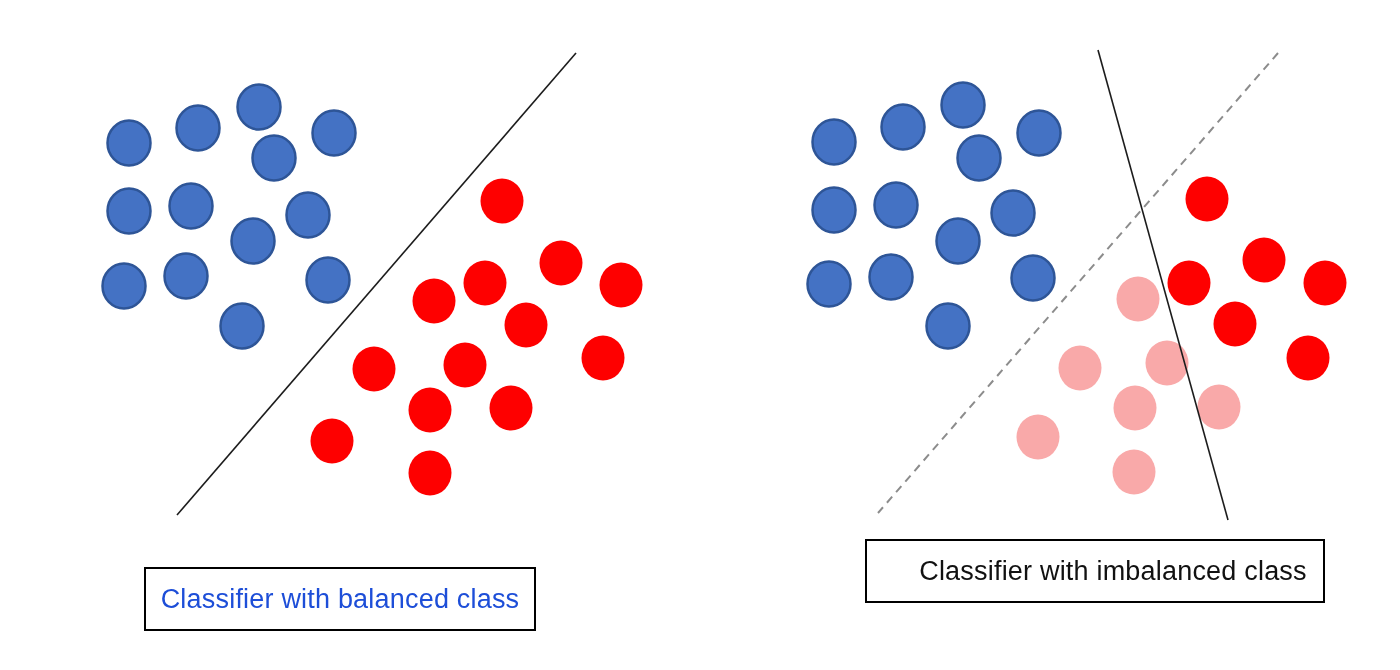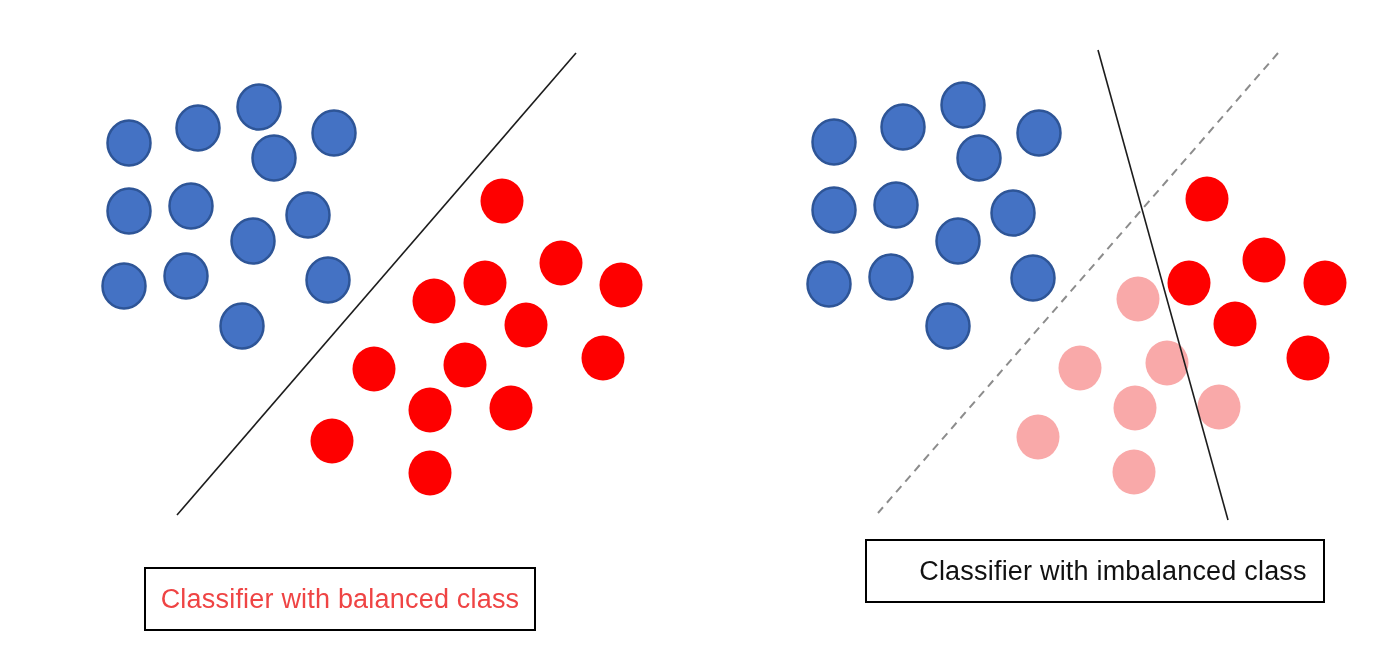--- a/index.html
+++ b/index.html
@@ -78,21 +78,21 @@
       <ellipse cx="1013" cy="213" rx="21.5" ry="22.5" fill="#4472C4" stroke="#2E5597" stroke-width="2.5"></ellipse>
       <ellipse cx="958" cy="241" rx="21.5" ry="22.5" fill="#4472C4" stroke="#2E5597" stroke-width="2.5"></ellipse>
       <ellipse cx="829" cy="284" rx="21.5" ry="22.5" fill="#4472C4" stroke="#2E5597" stroke-width="2.5"></ellipse>
       <ellipse cx="891" cy="277" rx="21.5" ry="22.5" fill="#4472C4" stroke="#2E5597" stroke-width="2.5"></ellipse>
       <ellipse cx="1033" cy="278" rx="21.5" ry="22.5" fill="#4472C4" stroke="#2E5597" stroke-width="2.5"></ellipse>
       <ellipse cx="948" cy="326" rx="21.5" ry="22.5" fill="#4472C4" stroke="#2E5597" stroke-width="2.5"></ellipse>
       <line x1="1278" y1="53" x2="878" y2="513" stroke="#8C8C8C" stroke-width="2" stroke-dasharray="8 6"></line>
       <line x1="1098" y1="50" x2="1228" y2="520" stroke="#1c1c1c" stroke-width="1.6"></line>
     </svg>
 
-  <div class="label-box" id="box-balanced" style="left: 144px; top: 567px; width: 388px; height: 60px; border-color: rgb(0, 0, 0); color: #ef4444;">
+  <div class="label-box" id="box-balanced" style="left: 144px; top: 567px; width: 388px; height: 60px; border-color: rgb(0, 0, 0); color: #1d4ed8;">
     <span>Classifier with balanced class</span>
   </div>
 
   <div class="label-box" id="box-imbalanced" style="left: 865px; top: 539px; width: 420px; height: 60px; border-color: rgb(0, 0, 0); color: rgb(17, 17, 17); padding-left: 36px;">
     <span>Classifier with imbalanced class</span>
   </div>
 
 </div>
 
 </body></html>

